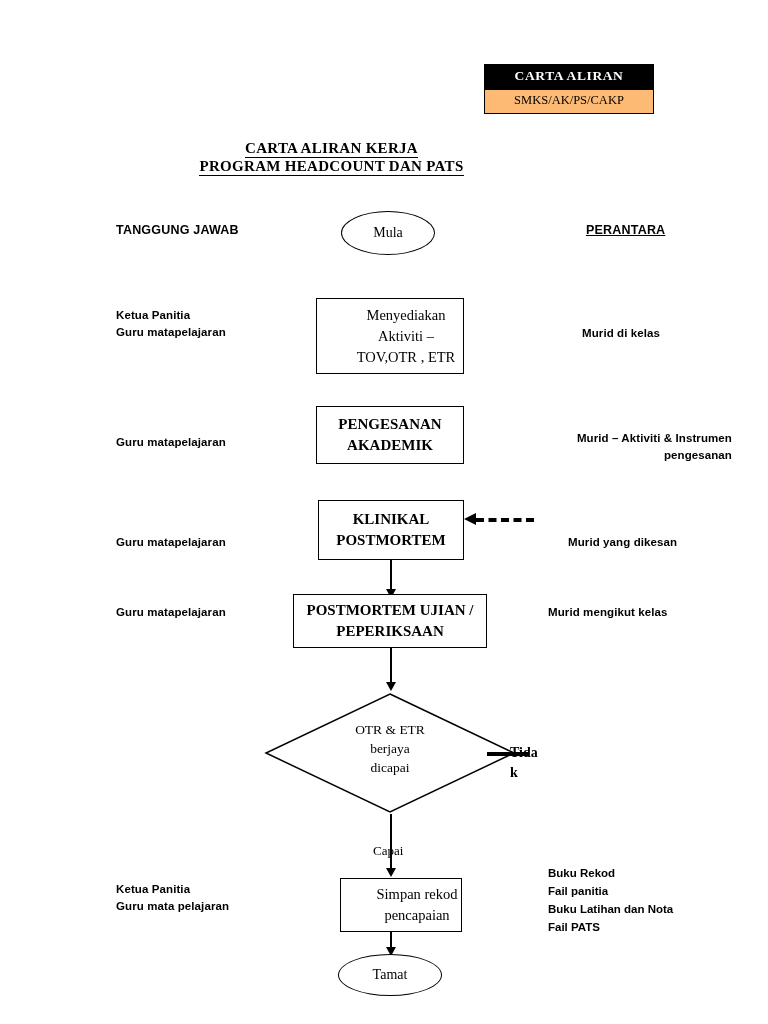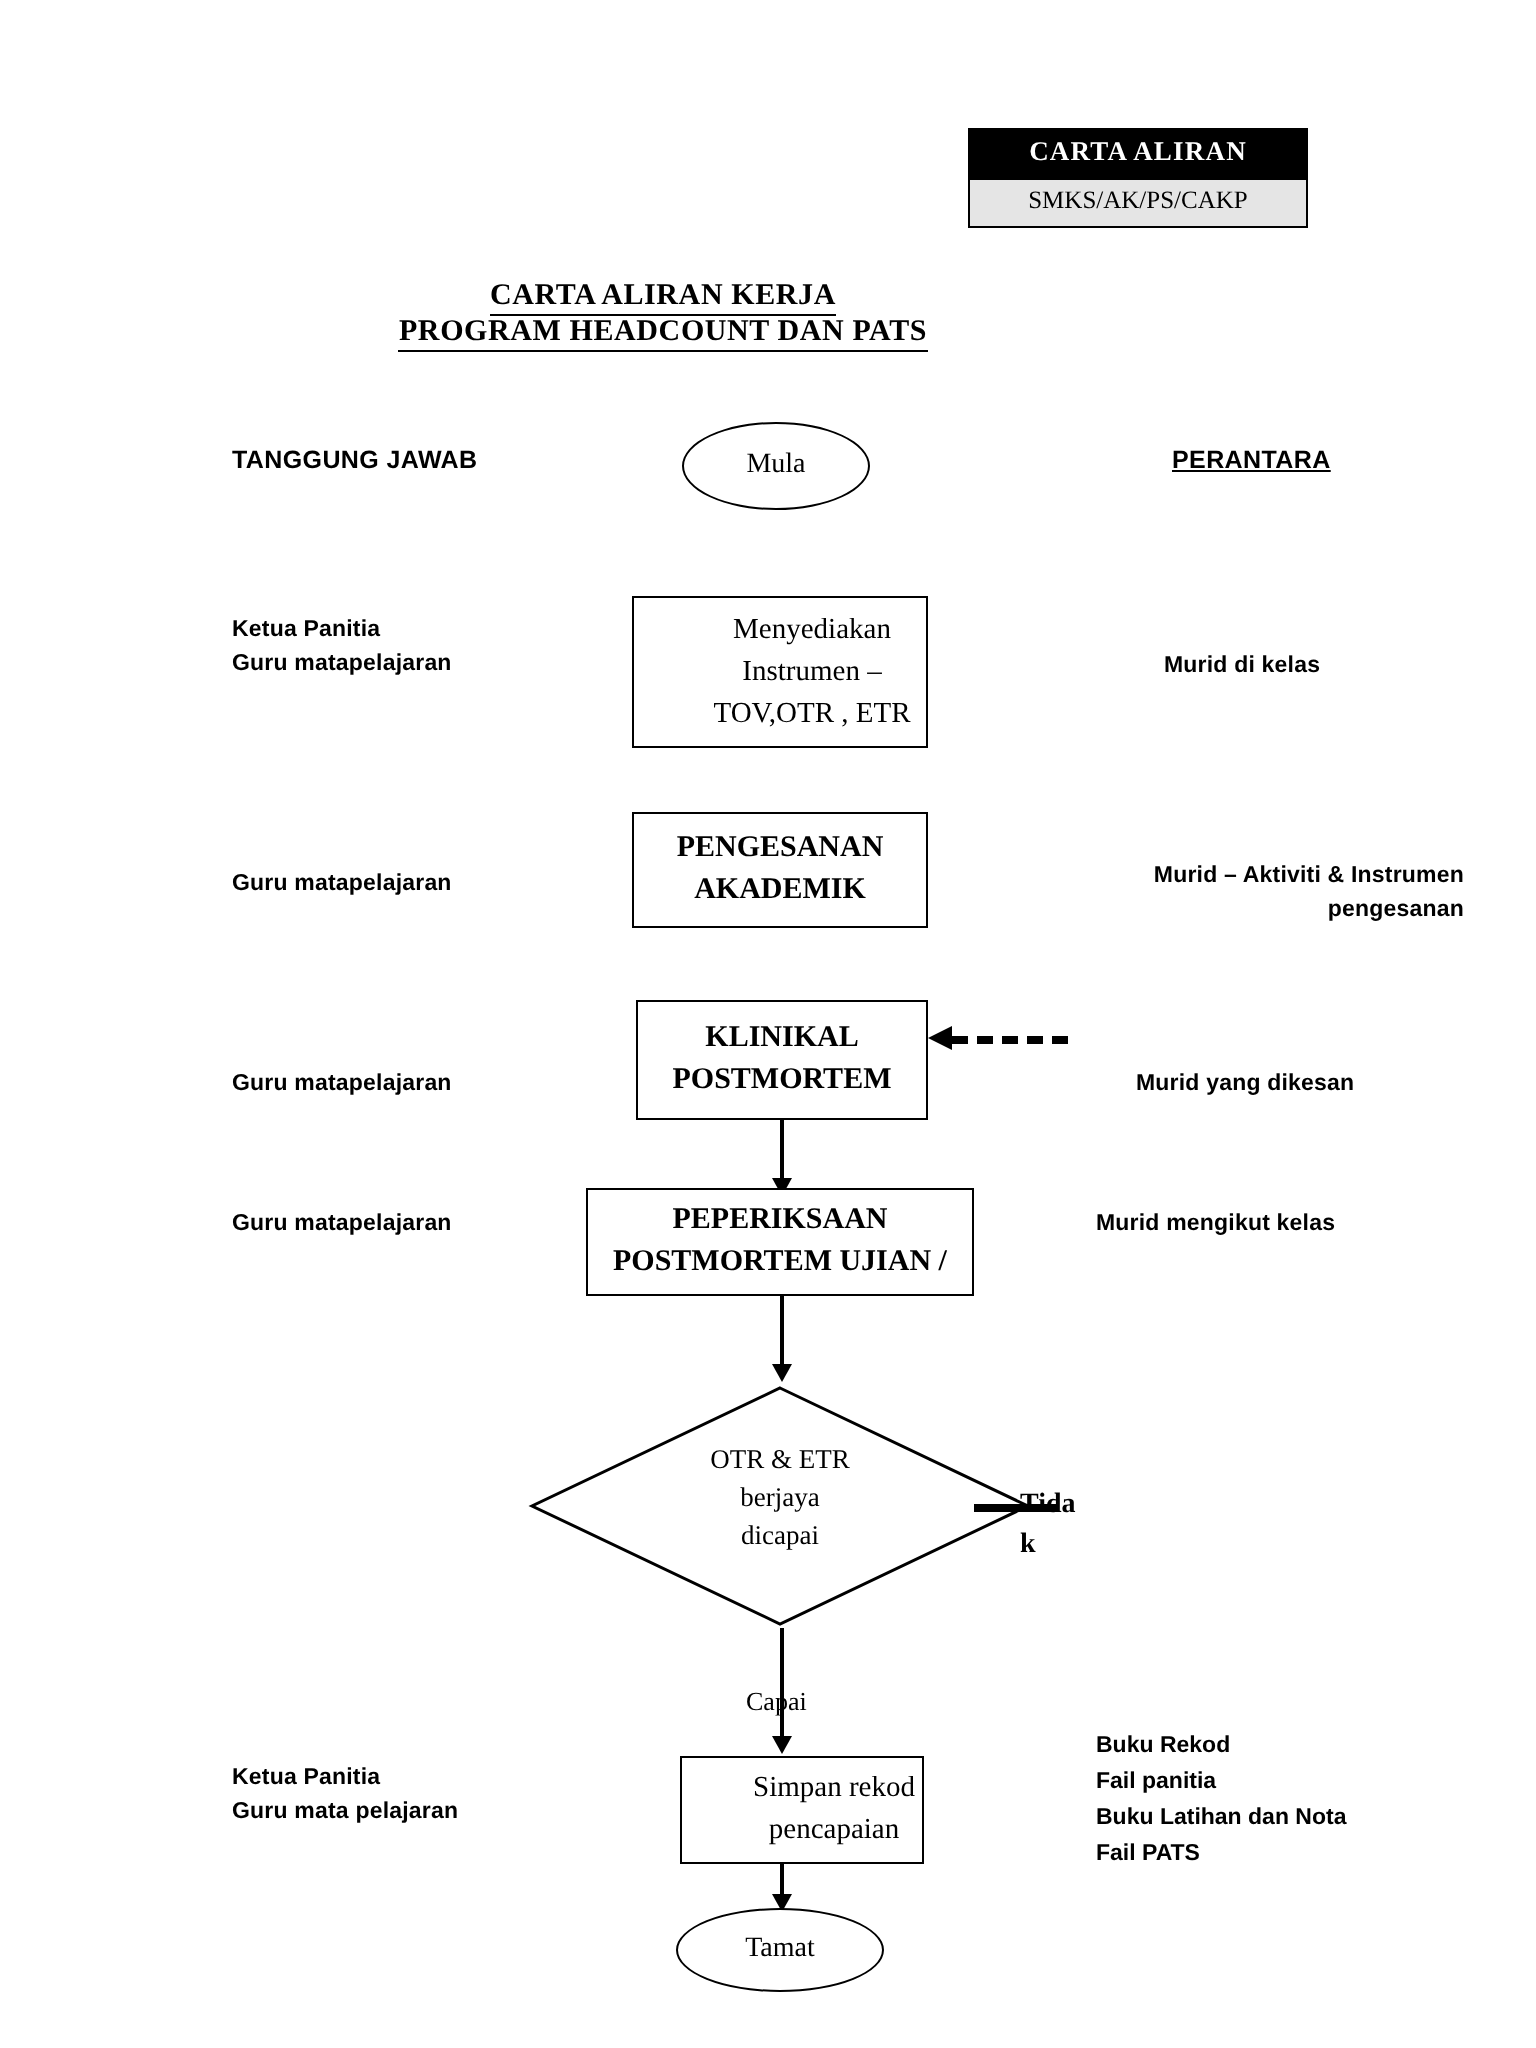--- a/index.html
+++ b/index.html
@@ -31,21 +31,21 @@
     color: #ffffff;
     text-align: center;
     font-family: "Liberation Serif", serif;
     font-weight: bold;
     font-size: 13.5px;
     letter-spacing: 0.6px;
     padding: 4px 0 5px 0;
     line-height: 1.1;
   }
   #doc-stamp .stamp-code {
-    background: #e5e5e5;
+    background: #fdba74;
     color: #000000;
     text-align: center;
     font-family: "Liberation Serif", serif;
     font-size: 12.5px;
     padding: 4px 0 5px 0;
     line-height: 1.1;
     border-top: 1px solid #000;
   }
 
   
@@ -215,21 +215,21 @@
 </div>
 
 <div class="abs side-label side-left" style="top:307px;">
   <div>Ketua Panitia</div>
   <div>Guru matapelajaran</div>
 </div>
 
 <div class="abs node-box plain" style="left:316px; top:298px; width:148px; height:76px;">
   <div class="lines">
     <div>Menyediakan</div>
-    <div>Instrumen –</div>
+    <div>Aktiviti –</div>
     <div>TOV,OTR , ETR</div>
   </div>
 </div>
 
 <div class="abs side-label" style="left:582px; top:325px;">Murid di kelas</div>
 
 <div class="abs side-label side-left" style="top:434px;">Guru matapelajaran</div>
 
 <div class="abs node-box strong" style="left:316px; top:406px; width:148px; height:58px;">
   <div class="lines">
@@ -257,22 +257,22 @@
 
 <div class="abs side-label" style="left:568px; top:534px;">Murid yang dikesan</div>
 
 <div class="abs vline" style="left:390px; top:560px; height:32px;"></div>
 <div class="abs arrow-down" style="left:386px; top:589px;"></div>
 
 <div class="abs side-label side-left" style="top:604px;">Guru matapelajaran</div>
 
 <div class="abs node-box strong" style="left:293px; top:594px; width:194px; height:54px;">
   <div class="lines">
+    <div>POSTMORTEM UJIAN /</div>
     <div>PEPERIKSAAN</div>
-    <div>POSTMORTEM UJIAN /</div>
   </div>
 </div>
 
 <div class="abs side-label" style="left:548px; top:604px;">Murid mengikut kelas</div>
 
 <div class="abs vline" style="left:390px; top:648px; height:36px;"></div>
 <div class="abs arrow-down" style="left:386px; top:682px;"></div>
 
 <div class="abs" id="decision-wrap">
   <svg width="252" height="122" viewBox="0 0 252 122">

